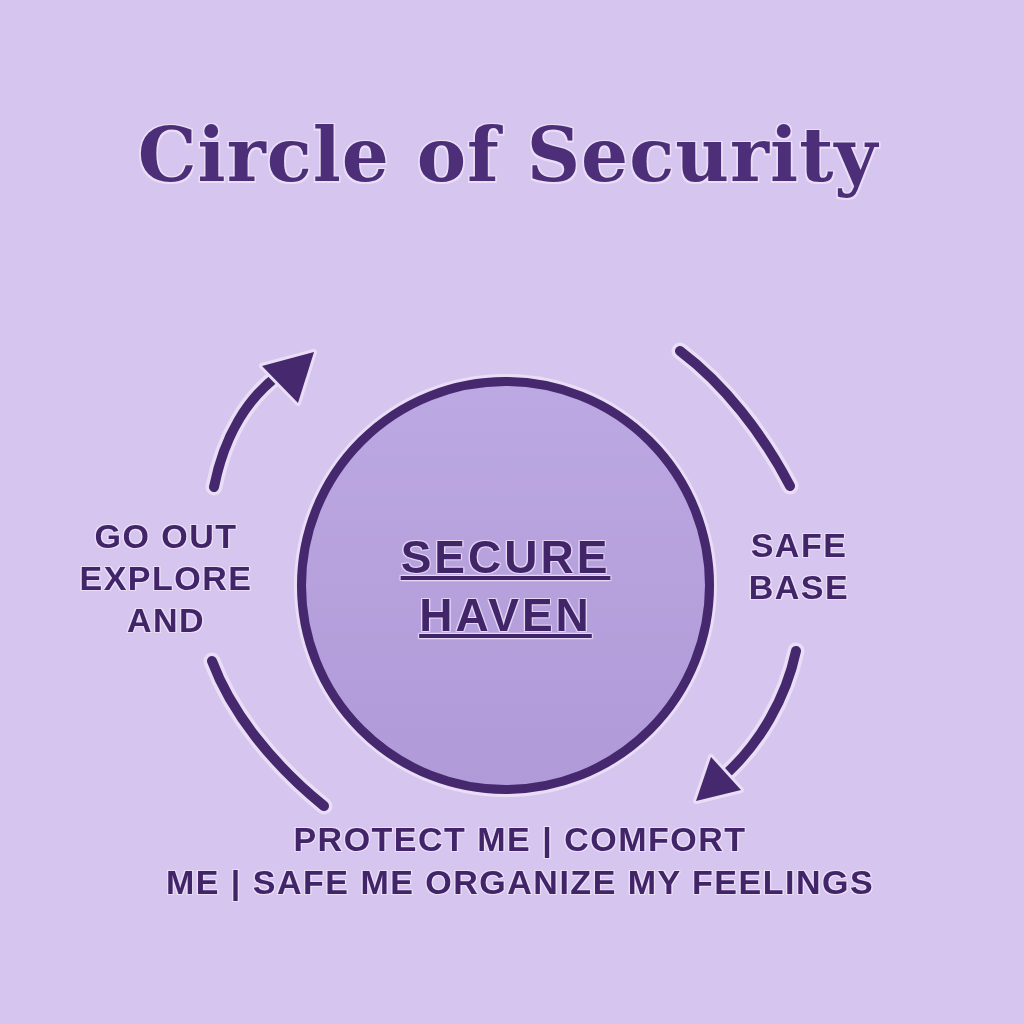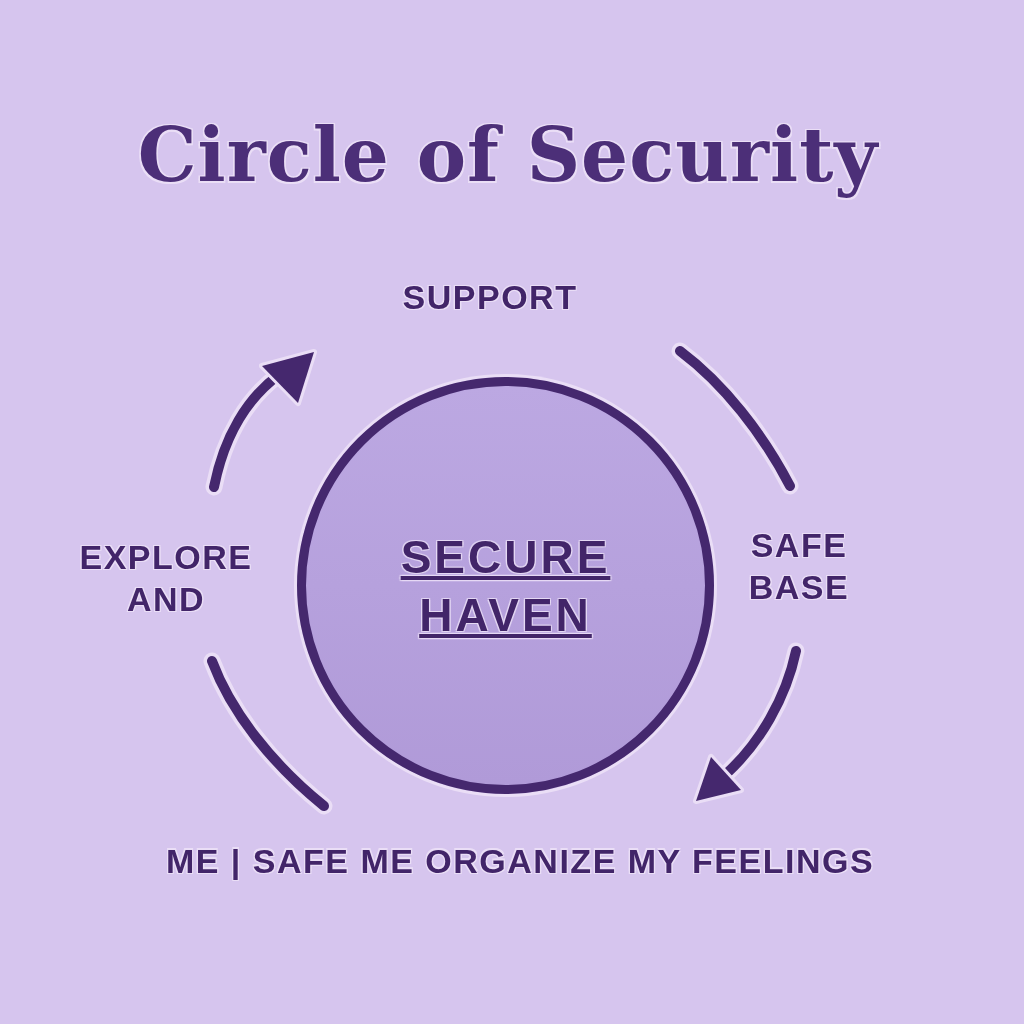--- a/index.html
+++ b/index.html
@@ -139,30 +139,31 @@
       <path class="arc-stroke" d="M 212 661 C 231 712 272 764 324 806"></path>
     </g>
   </svg>
 
   <div class="secure-circle">
     <div class="circle-text">SECURE</div>
     <div class="circle-text">HAVEN</div>
   </div>
 
   <div class="label label-top">
-    <div>SUPPORT</div>
   </div>
 
   <div class="label label-left">
+    <div>GO OUT</div>
     <div>EXPLORE</div>
     <div>AND</div>
   </div>
 
   <div class="label label-right">
     <div>SAFE</div>
     <div>BASE</div>
   </div>
 
   <div class="label label-bottom">
+    <div>PROTECT ME | COMFORT</div>
     <div>ME | SAFE ME ORGANIZE MY FEELINGS</div>
   </div>
 
 </div>
 
 </body></html>

